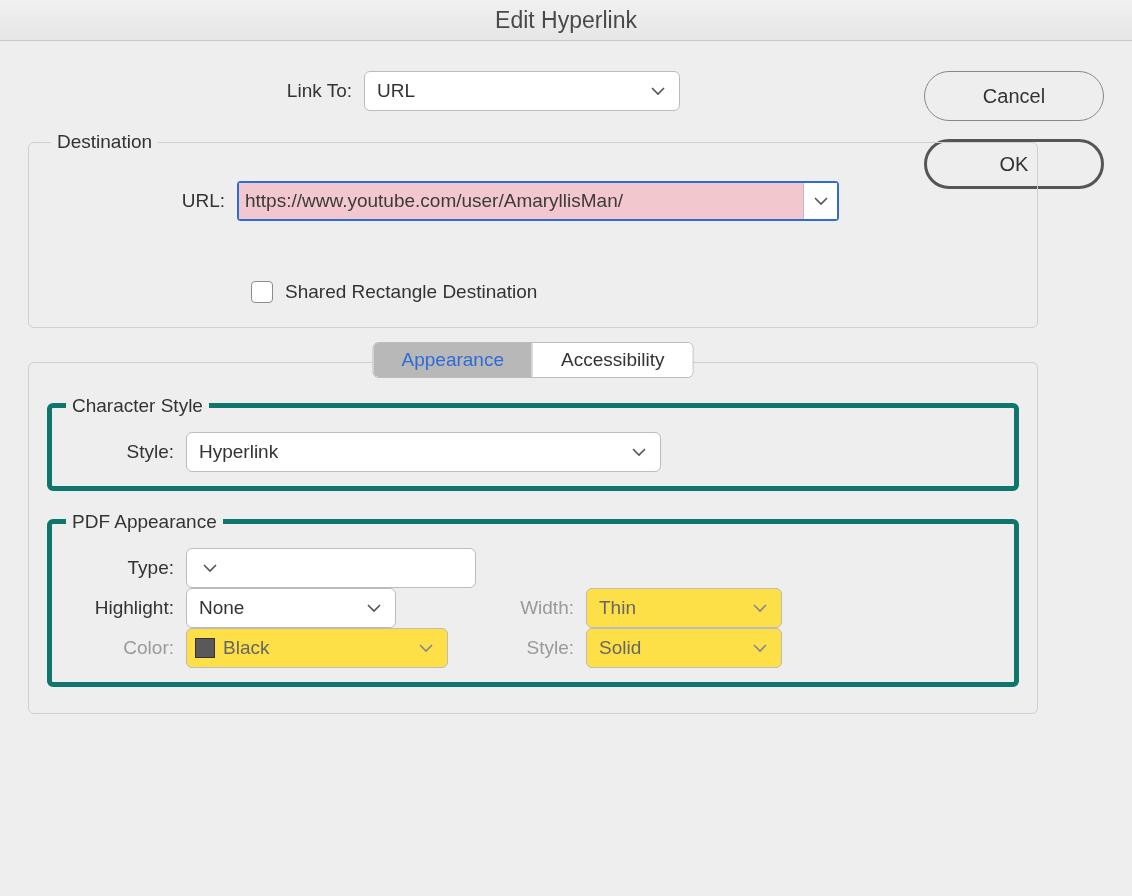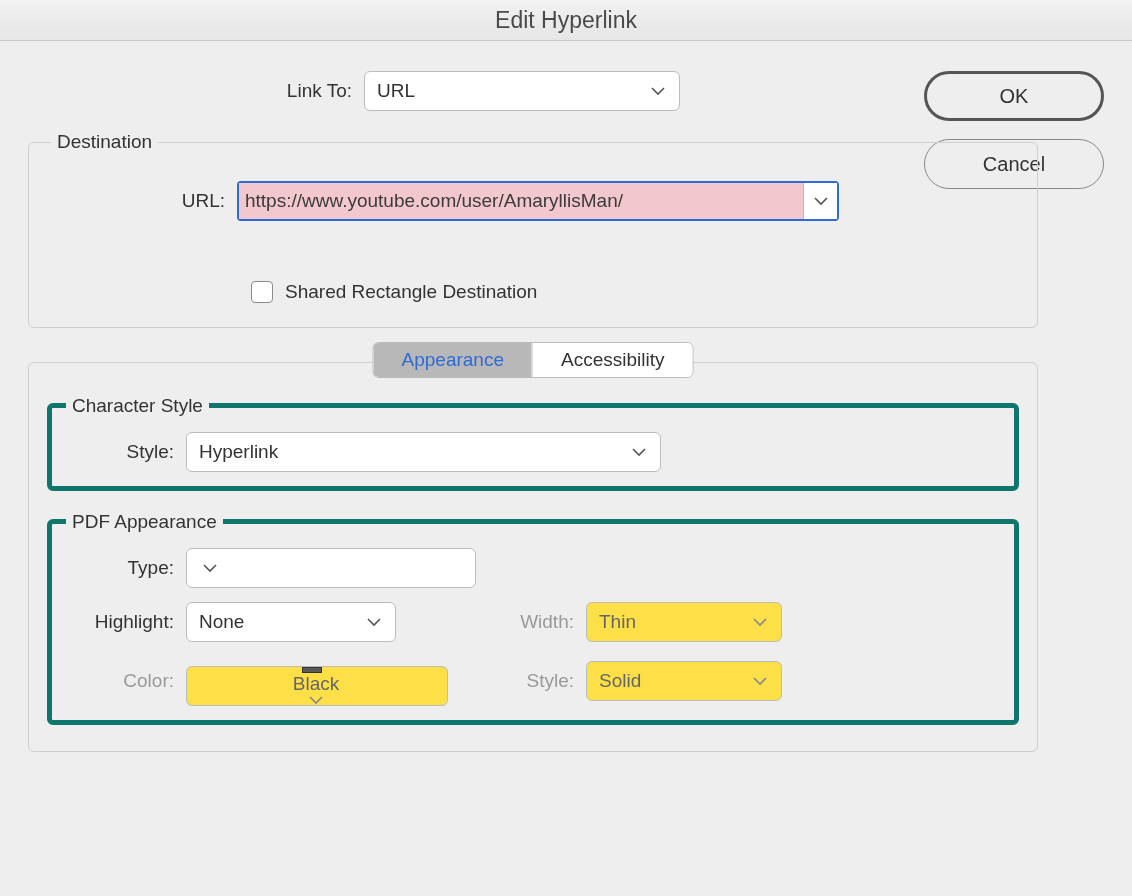--- a/index.html
+++ b/index.html
@@ -163,21 +163,20 @@
   }
   .subgroup > .legend {
     position: absolute;
     top: -13px; left: 14px;
     background: #eeeeee;
     padding: 0 6px;
   }
   .pdf-grid {
     display: grid;
     grid-template-columns: 120px 280px 120px 200px;
-    row-gap: 14px;
     align-items: center;
   }
   .pdf-grid .lab { text-align: right; padding-right: 12px; }
   .pdf-grid .lab.dim { color: #9a9a9a; }
   .swatch {
     width: 20px; height: 20px; background: #595959; border: 1px solid #333;
     margin-right: 8px;
   }
   .select .val { flex: 1; }
   .select.with-swatch { padding-left: 8px; }
@@ -185,22 +184,22 @@
   .char-row { display: flex; align-items: center; }
   .char-row .lab { width: 120px; text-align: right; padding-right: 12px; }
 </style>
 </head>
 <body>
 
 <div class="titlebar">Edit Hyperlink</div>
 
 <div class="content">
   <div class="btn-col">
+    <button class="btn">Cancel</button>
     <button class="btn primary">OK</button>
-    <button class="btn">Cancel</button>
   </div>
 
   <div class="main-col">
 
     <div class="row" style="margin-left:0;">
       <div class="label-right" style="width:336px;">Link To:</div>
       <div class="select" style="width:316px;">
         <span class="val">URL</span>
         <span class="chev">
           <svg viewBox="0 0 14 10">
@@ -285,21 +284,21 @@
                 <span class="chev">
                   <svg viewBox="0 0 14 10">
                       <path d="M1 2 L7 8 L13 2" fill="none" stroke="#888" stroke-width="1.6"></path>
                     </svg>
                 </span>
               </div>
             </div>
 
             <div class="lab dim">Color:</div>
             <div>
-              <div class="select disabled with-swatch" style="width:262px;flex-direction:column;">
+              <div class="select disabled with-swatch" style="width:262px;">
                 <span class="swatch"></span>
                 <span class="val">Black</span>
                 <span class="chev">
                   <svg viewBox="0 0 14 10">
                       <path d="M1 2 L7 8 L13 2" fill="none" stroke="#888" stroke-width="1.6"></path>
                     </svg>
                 </span>
               </div>
             </div>
             <div class="lab dim">Style:</div>

